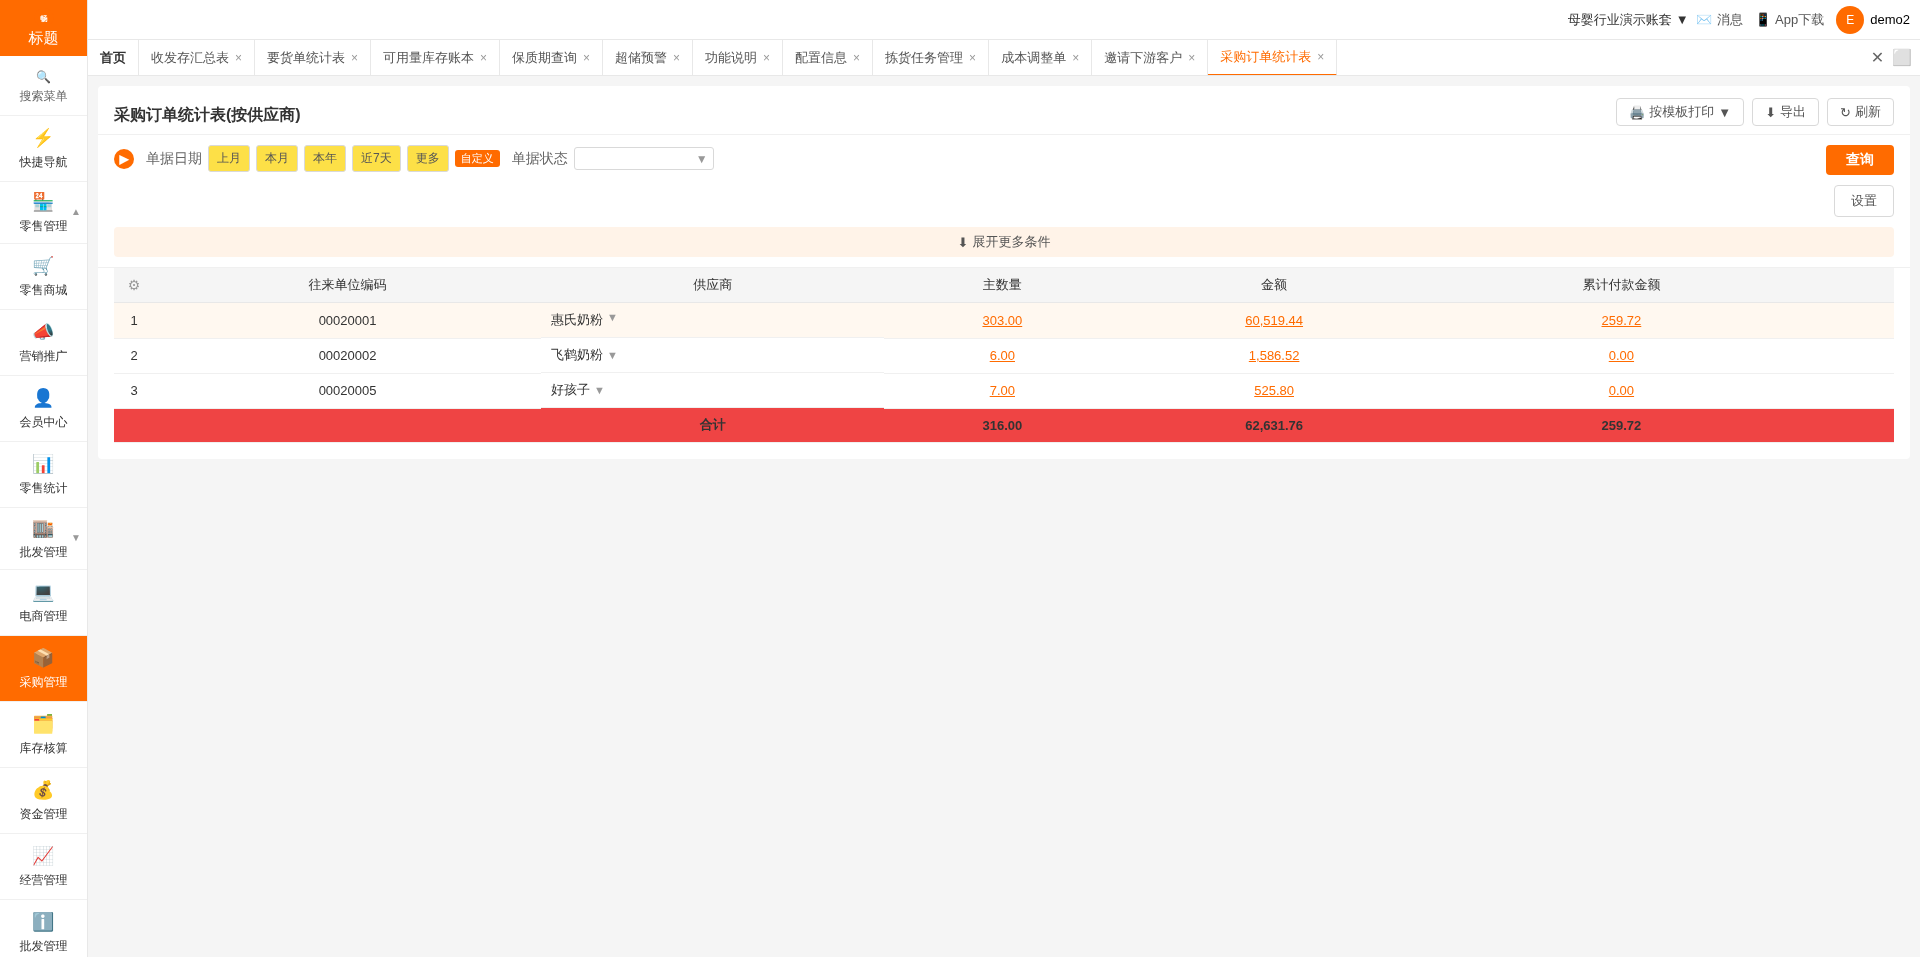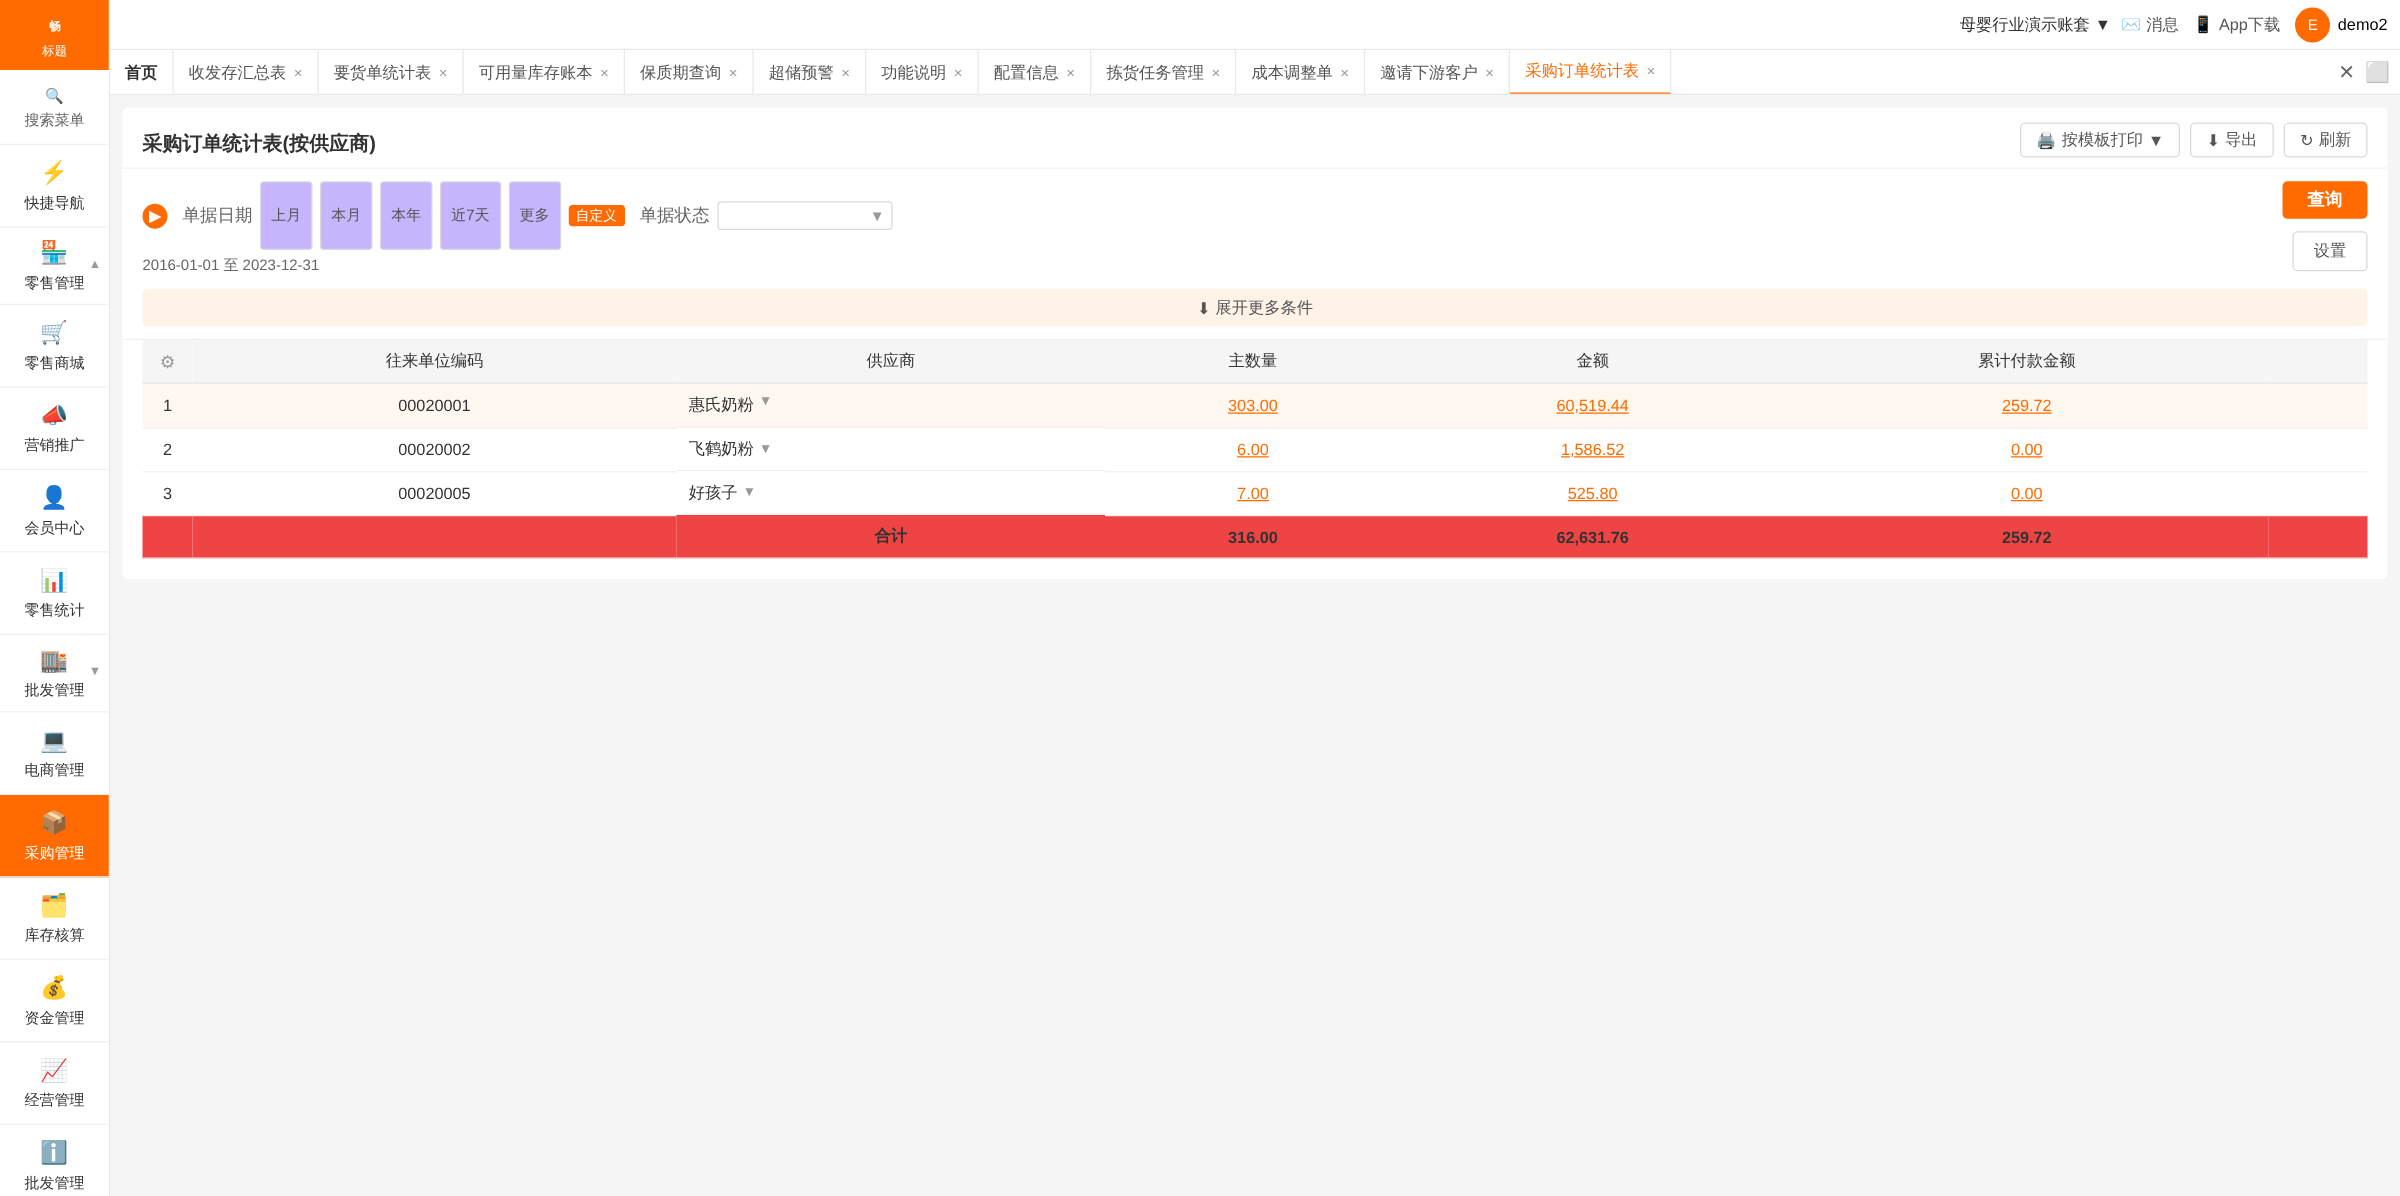--- a/index.html
+++ b/index.html
@@ -2,21 +2,21 @@
 <html><head>
   <meta charset="utf-8">
   <style>
     * { box-sizing: border-box; margin: 0; padding: 0; }
     body { font-family: "Microsoft YaHei", "PingFang SC", sans-serif; font-size: 13px; background: #f5f5f5; display: flex; height: 957px; overflow: hidden; }
 
     
     .sidebar { width: 88px; background: #fff; border-right: 1px solid #e8e8e8; display: flex; flex-direction: column; align-items: center; flex-shrink: 0; height: 100%; overflow-y: auto; }
     .sidebar-logo { width: 100%; background: #ff6b00; padding: 8px 0; display: flex; flex-direction: column; align-items: center; justify-content: center; height: 56px; }
     .sidebar-logo-icon { width: 36px; height: 36px; }
-    .sidebar-logo-text { color: #fff; font-size: 10px; margin-top: 2px; }
+    .sidebar-logo-text { color: #fff; font-size: 15px; margin-top: 2px; }
     .sidebar-search { width: 100%; padding: 10px 0; display: flex; flex-direction: column; align-items: center; border-bottom: 1px solid #f0f0f0; }
     .sidebar-search span { font-size: 12px; color: #666; margin-top: 4px; }
     .sidebar-nav-item { width: 100%; padding: 10px 0; display: flex; flex-direction: column; align-items: center; cursor: pointer; border-bottom: 1px solid #f0f0f0; }
     .sidebar-nav-item.active { background: #ff6b00; }
     .sidebar-nav-item.active span { color: #fff; }
     .sidebar-nav-item span { font-size: 12px; color: #333; text-align: center; line-height: 1.4; }
     .sidebar-nav-item .icon { font-size: 18px; color: #666; margin-bottom: 3px; }
     .sidebar-nav-item.active .icon { color: #fff; }
     .sidebar-nav-item.has-arrow { flex-direction: row; justify-content: center; flex-wrap: wrap; padding: 8px 4px; position: relative; }
     .sidebar-nav-item.has-arrow .arrow { font-size: 10px; color: #999; position: absolute; right: 6px; top: 50%; transform: translateY(-50%); }
@@ -53,21 +53,21 @@
     .page-title { font-size: 16px; color: #333; font-weight: bold; }
     .page-header-actions { display: flex; align-items: center; gap: 8px; }
     .btn-print { background: #fff; border: 1px solid #d9d9d9; color: #555; padding: 4px 12px; border-radius: 4px; cursor: pointer; font-size: 13px; display: flex; align-items: center; gap: 4px; }
     .btn-export { background: #fff; border: 1px solid #d9d9d9; color: #555; padding: 4px 12px; border-radius: 4px; cursor: pointer; font-size: 13px; display: flex; align-items: center; gap: 4px; }
     .btn-refresh { background: #fff; border: 1px solid #d9d9d9; color: #555; padding: 4px 12px; border-radius: 4px; cursor: pointer; font-size: 13px; display: flex; align-items: center; gap: 4px; }
 
     
     .filter-area { padding: 10px 16px; background: #fff; border-bottom: 1px solid #f0f0f0; }
     .filter-item { display: flex; align-items: center; gap: 6px; }
     .filter-label { font-size: 14px; color: #666; white-space: nowrap; }
-    .filter-date-btn { padding: 18px 8px; border: 1px solid #d9d9d9; border-radius: 3px; font-size: 12px; cursor: pointer; color: #555; background: #c4b5fd; }
+    .filter-date-btn { padding: 4px 8px; border: 1px solid #d9d9d9; border-radius: 3px; font-size: 12px; cursor: pointer; color: #555; background: #fde047; }
     .filter-status { display: flex; align-items: center; gap: 6px; }
     .filter-select { border: 1px solid #d9d9d9; border-radius: 3px; padding: 3px 24px 3px 8px; font-size: 13px; color: #555; background: #fff; appearance: none; min-width: 140px; }
     .filter-select-wrap { position: relative; display: inline-flex; align-items: center; }
     .filter-select-wrap .chev { position: absolute; right: 6px; pointer-events: none; color: #999; font-size: 12px; }
     .filter-goods-input { border: 1px solid #d9d9d9; border-radius: 3px; padding: 3px 8px; font-size: 13px; color: #555; flex: 1; min-width: 200px; }
 
     .btn-query { background: #ff6b00; color: #fff; border: none; padding: 6px 20px; border-radius: 4px; cursor: pointer; font-size: 14px; font-weight: bold; }
     .btn-set { background: #fff; border: 1px solid #d9d9d9; color: #555; padding: 6px 16px; border-radius: 4px; cursor: pointer; font-size: 13px; margin-top: 6px; display: block; }
 
     .filter-right { display: flex; flex-direction: column; align-items: flex-end; gap: 4px; margin-left: auto; }
@@ -305,23 +305,20 @@
                 <div class="filter-select-wrap">
                   <select class="filter-select">
                     <option value=""></option>
                   </select>
                   <span class="chev">▼</span>
                 </div>
               </div>
 
             </div>
 
-            <div class="date-range-text">
-              <span>2016-01-01 至 2023-12-31</span>
-            </div>
           </div>
 
           <div class="filter-right">
             <button class="btn-query">查询</button>
             <button class="btn-set">设置</button>
           </div>
         </div>
 
         
         <div class="expand-section">

